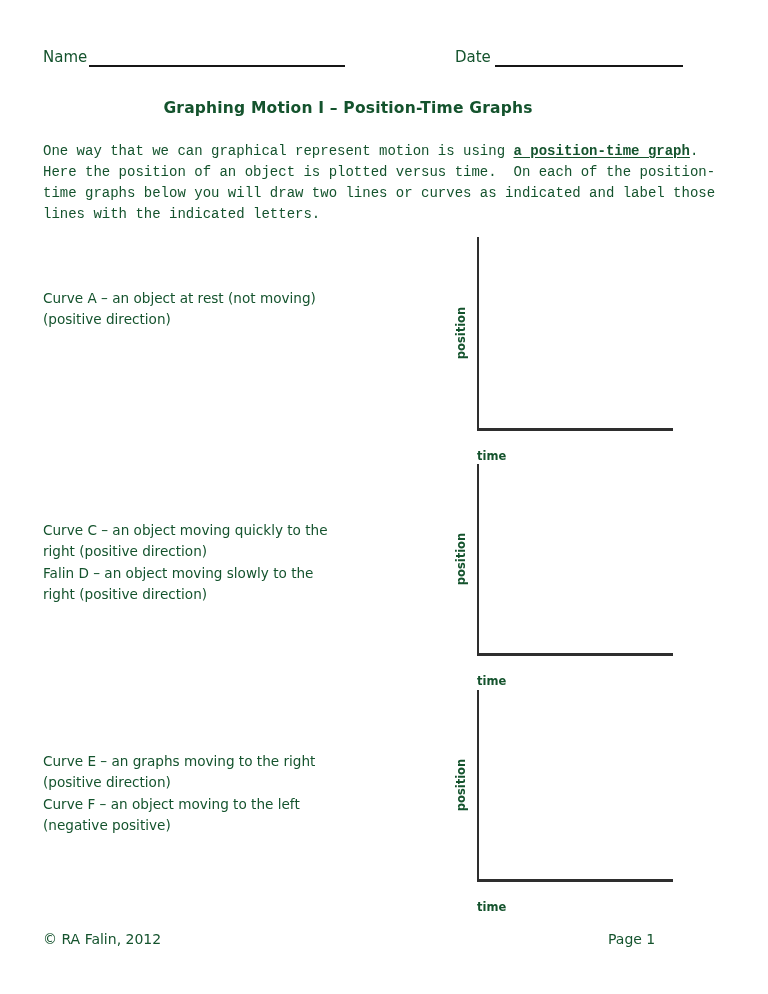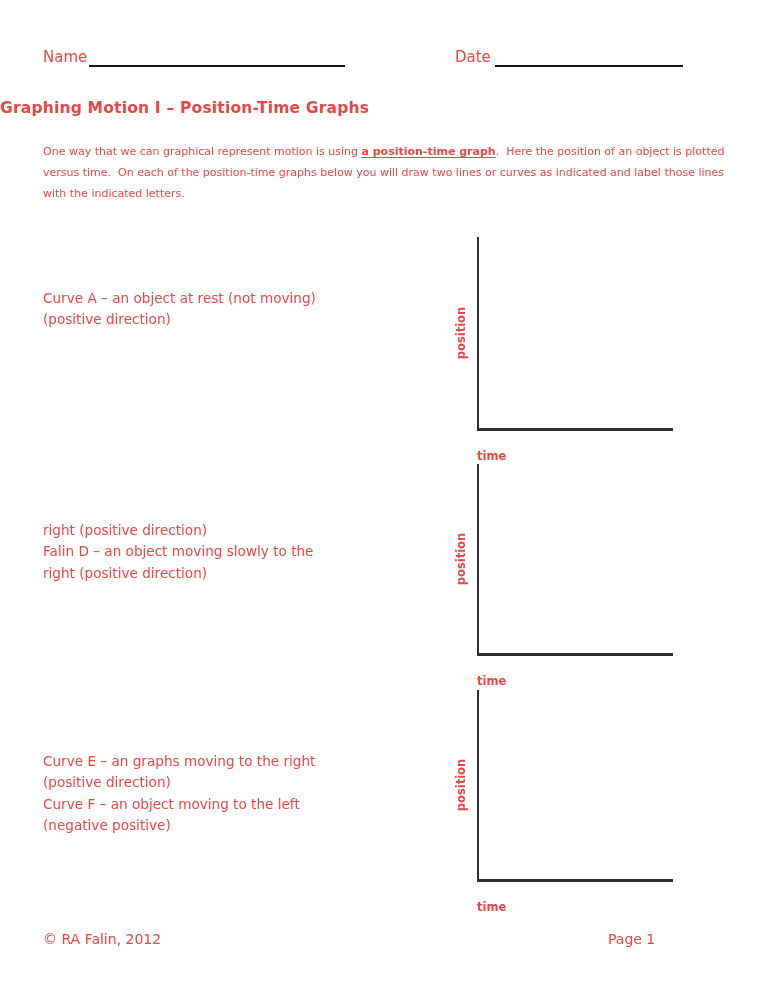--- a/index.html
+++ b/index.html
@@ -1,40 +1,41 @@
 <!DOCTYPE html>
 <html><head>
 <meta charset="utf-8">
 <style>
   * { margin:0; padding:0; box-sizing:border-box; }
   html,body { background:#ffffff; }
   .page {
     position:relative;
     width:768px; height:994px;
     background:#ffffff;
-    color:#ef4444;
+    color:#14532d;
     font-family:"DejaVu Sans", sans-serif;
     overflow:hidden;
   }
   .abs { position:absolute; }
 
   
   .field-label { font-size:15px; }
   .blank-line { border-bottom:2px solid #161616; height:18px; }
 
   
   .title {
-    width:696px; 
+    width:696px; text-align:center;
     font-size:15.5px; font-weight:bold; letter-spacing:0.2px;
   }
 
   
   .para {
-    font-size:11px; line-height:21px;
+    font-size:14px; line-height:21px;
     white-space:pre-wrap;
+    font-family:Liberation Mono, monospace;
   }
   .para .emph { font-weight:bold; text-decoration:underline; text-underline-offset:2px; }
 
   
   .curves { font-size:13.6px; line-height:21.3px; }
 
   
   .graph { position:absolute; width:196px; }
   .graph .yaxis {
     position:absolute; left:0; top:0; bottom:0;
@@ -83,20 +84,21 @@
   </div>
 
   <div class="graph" style="left:477px; top:237px; height:194px;">
     <div class="yaxis"></div>
     <div class="xaxis"></div>
     <div class="ylab">position</div>
     <div class="xlab">time</div>
   </div>
 
   <div class="abs curves" style="left:43px; top:520px; width:400px;">
+    <div>Curve C – an object moving quickly to the</div>
     <div>right (positive direction)</div>
     <div>Falin D – an object moving slowly to the</div>
     <div>right (positive direction)</div>
   </div>
 
   <div class="graph" style="left:477px; top:464px; height:192px;">
     <div class="yaxis"></div>
     <div class="xaxis"></div>
     <div class="ylab">position</div>
     <div class="xlab">time</div>

